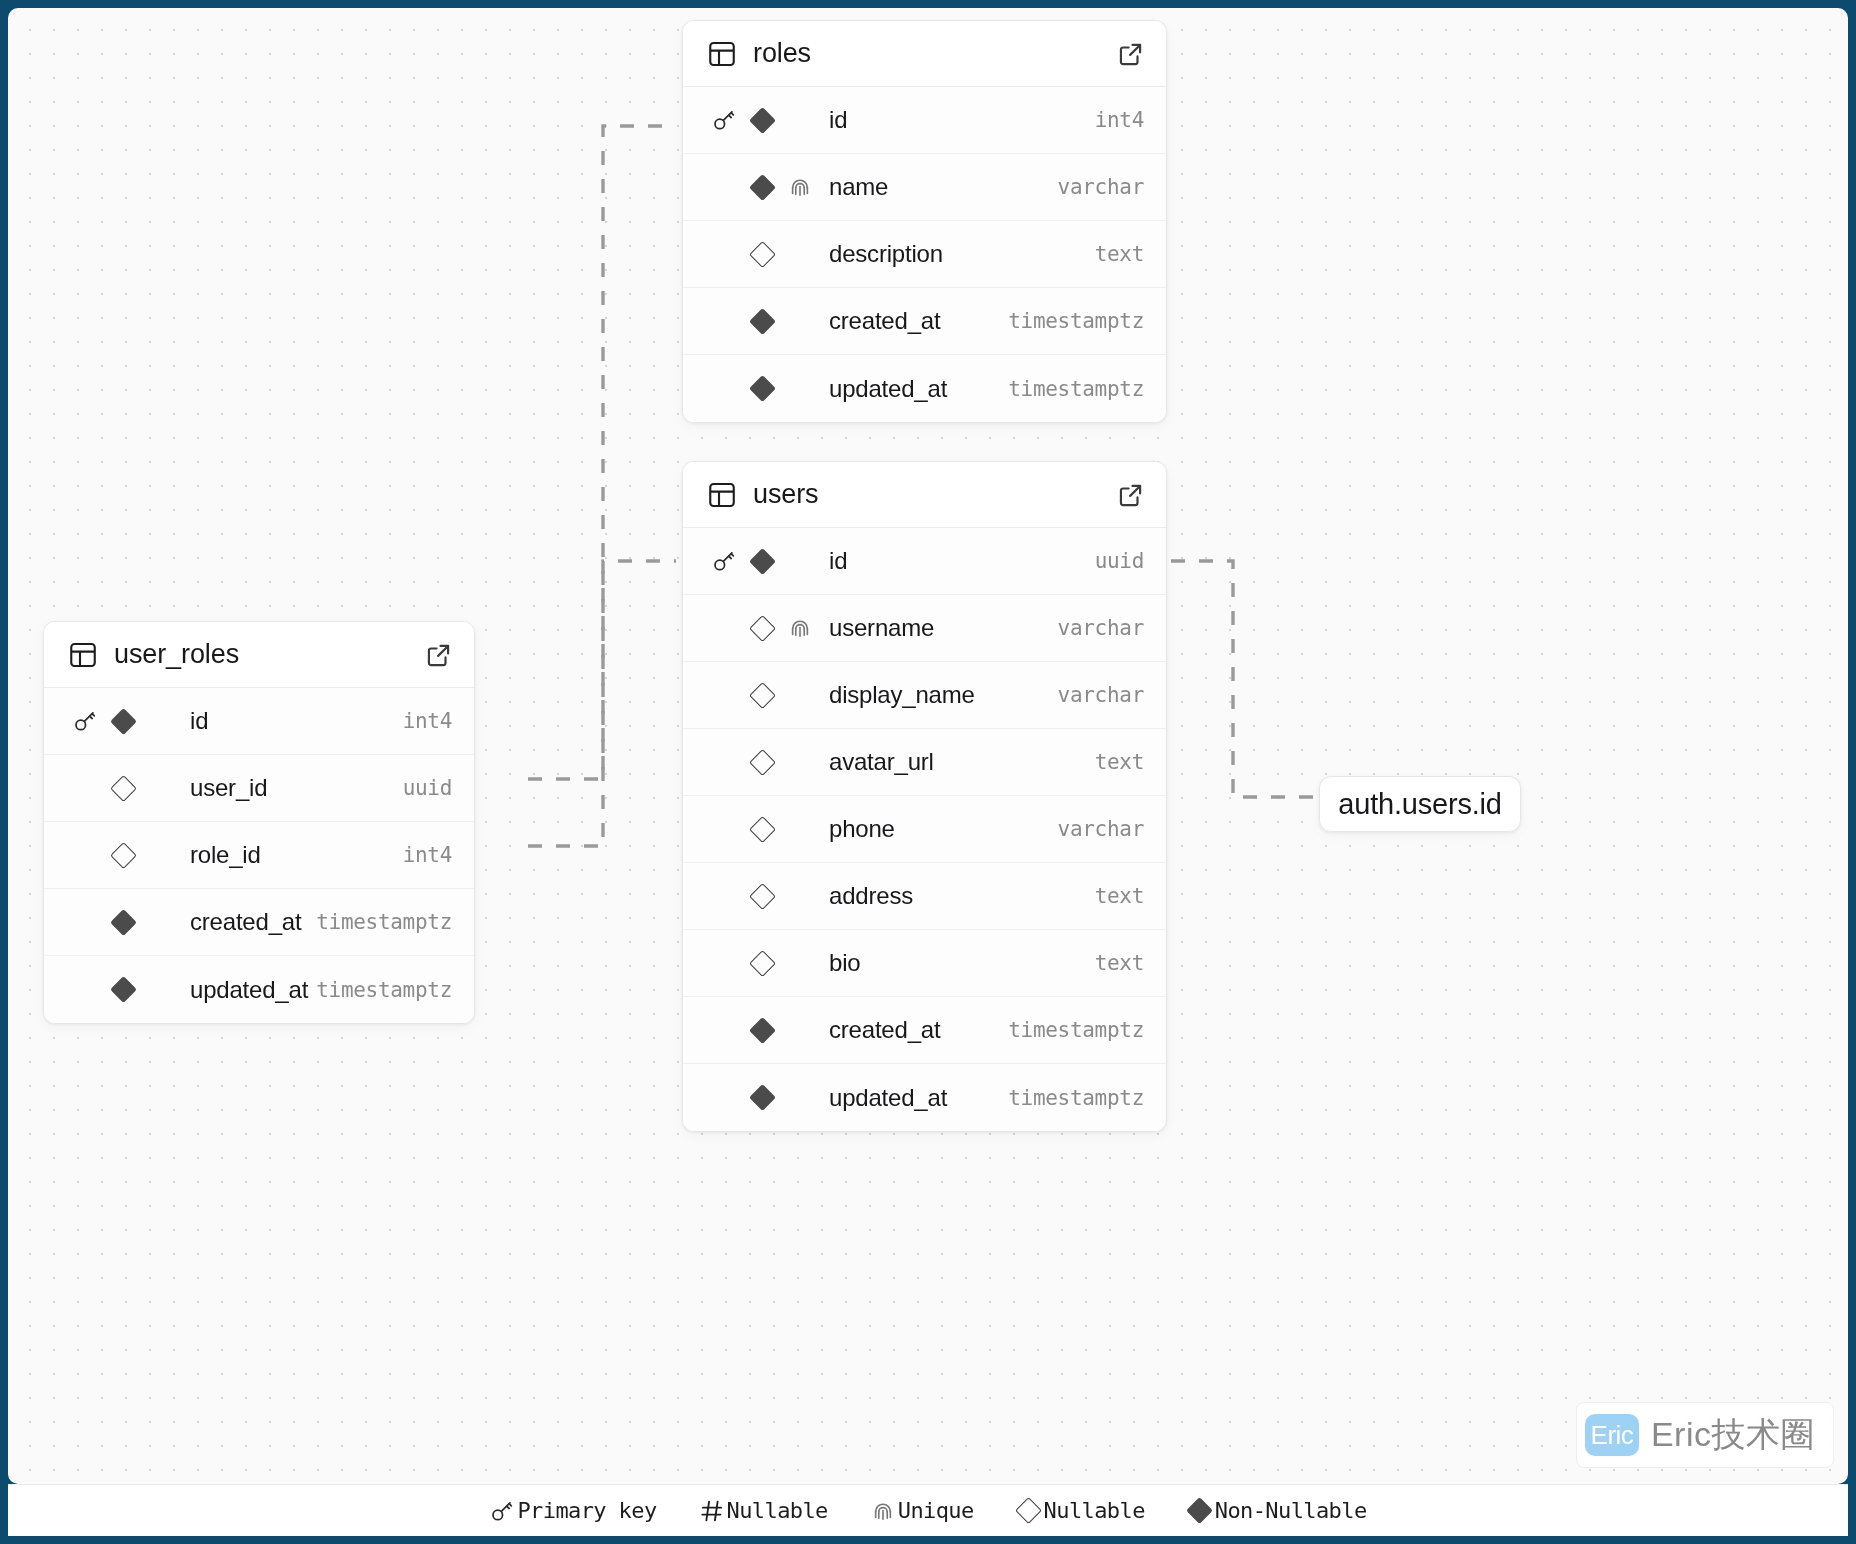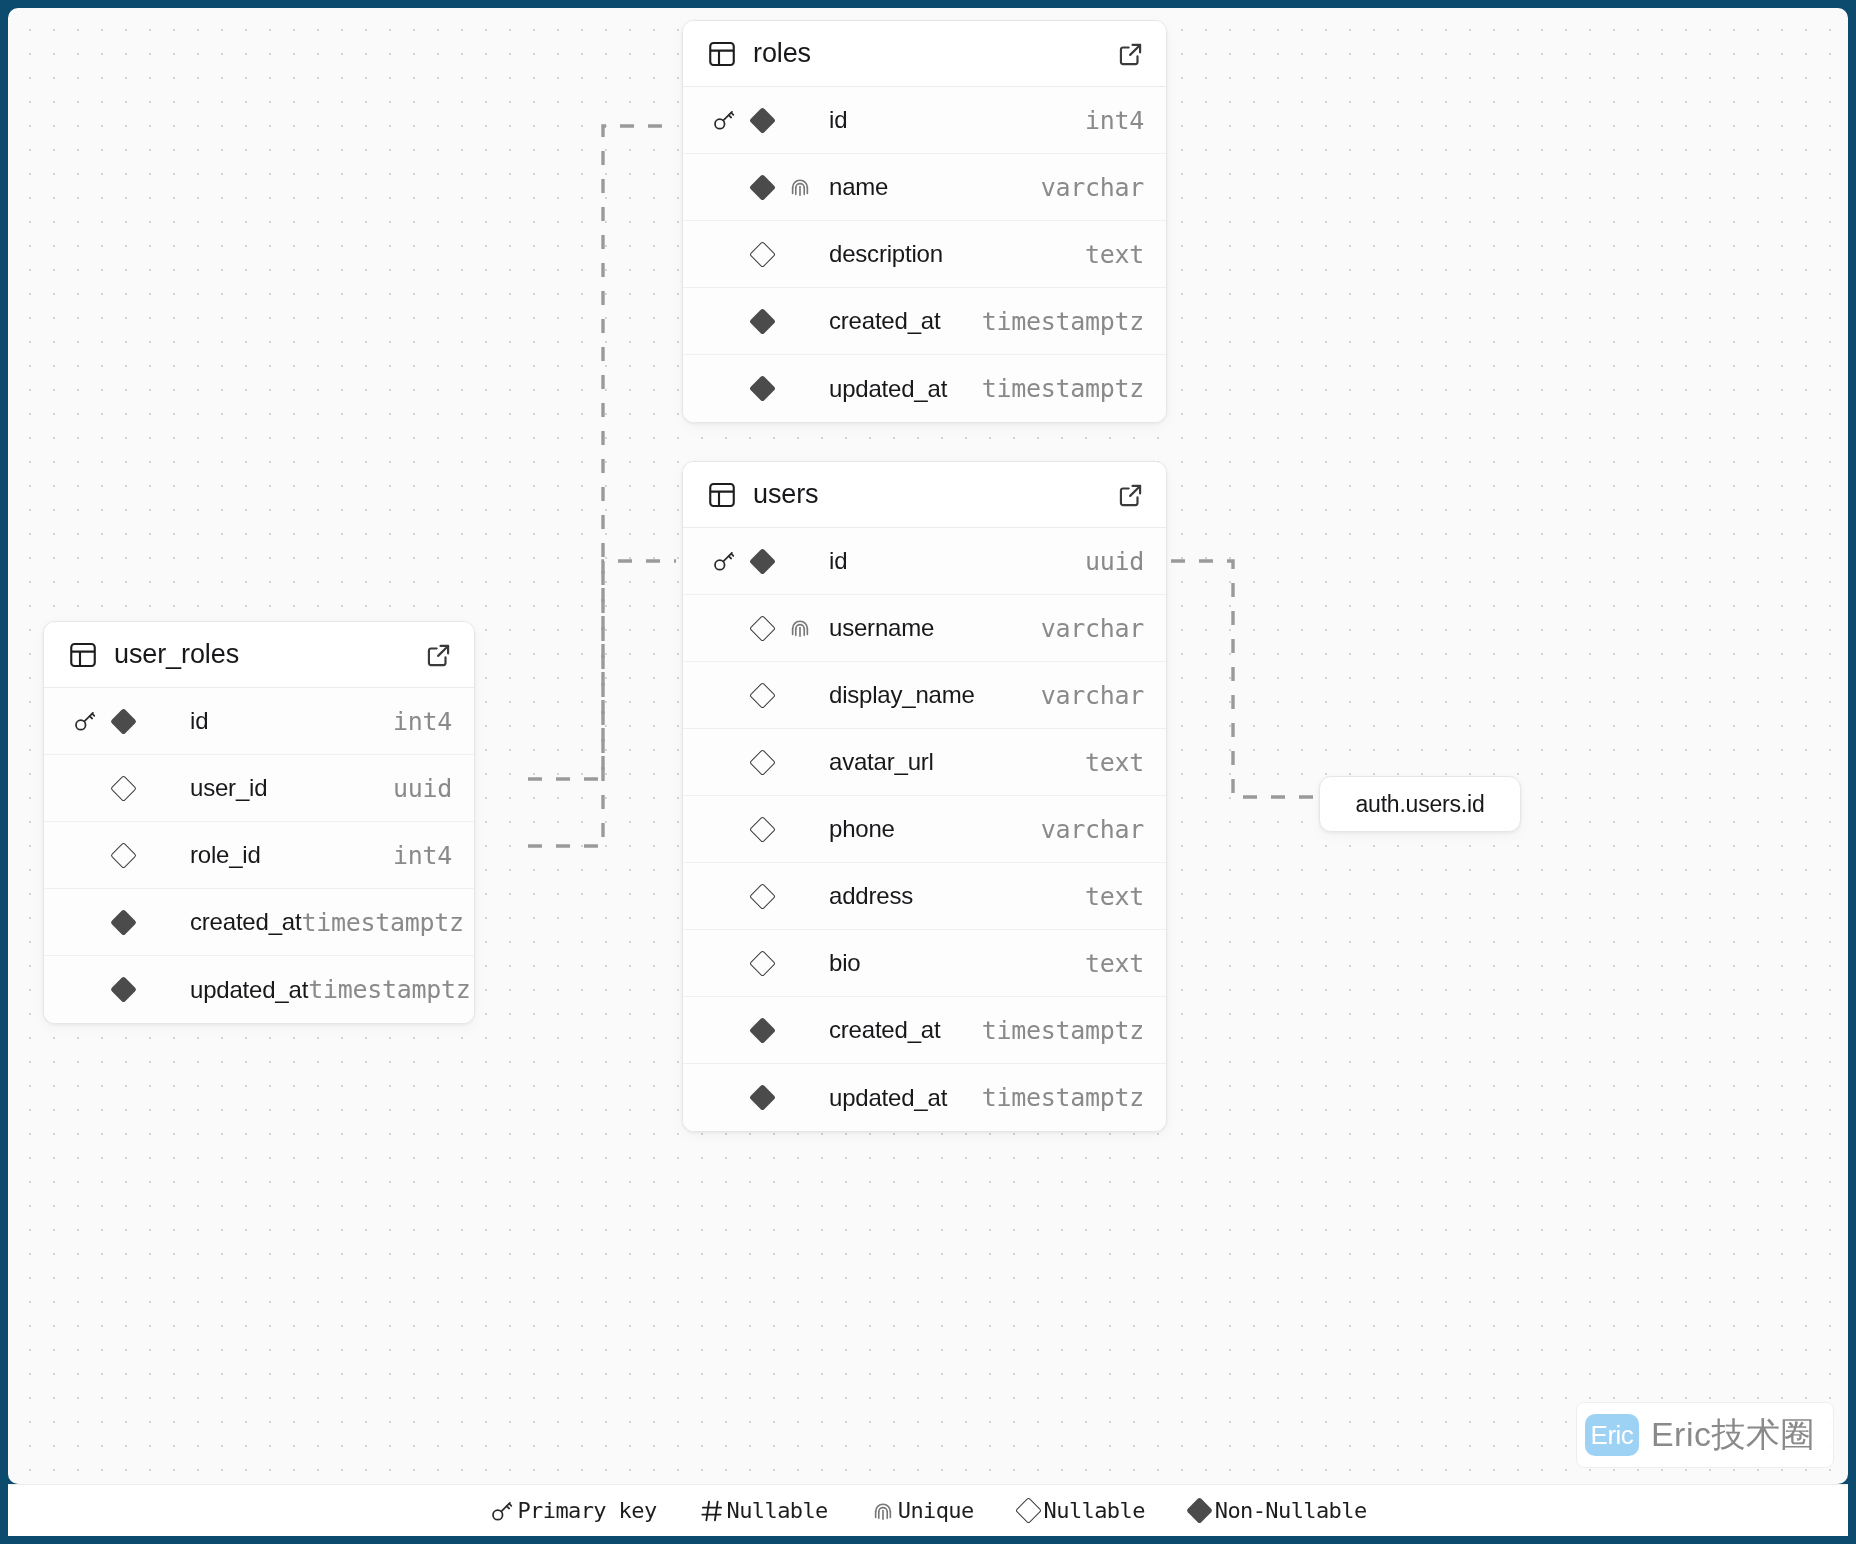--- a/index.html
+++ b/index.html
@@ -110,21 +110,21 @@
   .field-name {
     margin-left: 10px;
     font-size: 24px;
     color: #18181b;
     letter-spacing: -0.2px;
     flex: 1 1 auto;
     white-space: nowrap;
   }
   .field-type {
     font-family: "DejaVu Sans Mono", "Liberation Mono", monospace;
-    font-size: 25px;
+    font-size: 21px;
     color: #8a8a8a;
     white-space: nowrap;
     letter-spacing: -0.3px;
   }
 
   
   .diamond {
     width: 19px; height: 19px;
     transform: rotate(45deg);
     border-radius: 2.5px;
@@ -136,21 +136,21 @@
   .ref-node {
     position: absolute;
     background: #ffffff;
     border: 1px solid #e6e6e6;
     border-radius: 12px;
     box-shadow: 0 1px 3px rgba(0,0,0,0.06), 0 4px 12px rgba(0,0,0,0.035);
     display: flex;
     align-items: center;
     justify-content: center;
     padding: 0 26px;
-    font-size: 23px;
+    font-size: 29px;
     color: #18181b;
     letter-spacing: -0.2px;
     white-space: nowrap;
   }
 
   
   #legend {
     position: absolute;
     left: 8px;
     top: 1484px;

